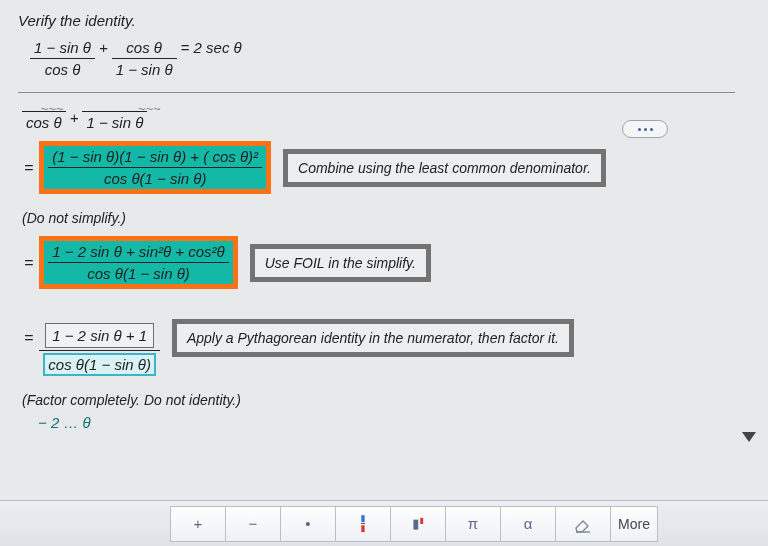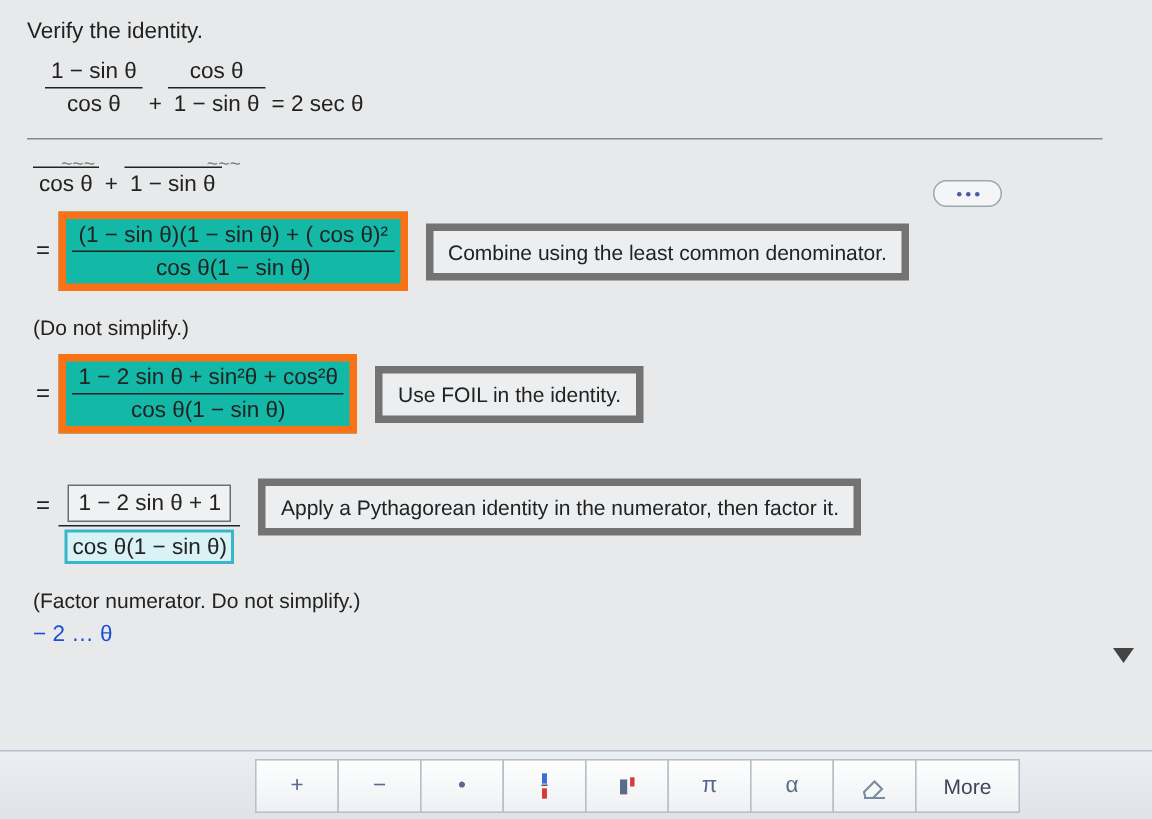--- a/index.html
+++ b/index.html
@@ -12,35 +12,36 @@
     height: 546px;
     overflow: hidden;
     position: relative;
     color: #222;
   }
   .content {
     padding: 12px 18px 0 18px;
     height: 496px;
     overflow: hidden;
     position: relative;
+    font-style: italic;
   }
   .title {
     font-size: 15px;
     margin-bottom: 10px;
   }
   .frac {
     display: inline-block;
     text-align: center;
     vertical-align: middle;
     font-size: 15px;
   }
   .frac .num { display:block; padding: 0 4px 2px 4px; }
   .frac .den { display:block; border-top: 1.4px solid #222; padding: 2px 4px 0 4px; }
   .mline { display:inline-block; vertical-align: middle; margin: 0 4px; font-size: 15px; }
-  .eqline { display:flex; align-items:flex-end; flex-wrap: nowrap; }
+  .eqline { display:flex; align-items:flex-start; flex-wrap: nowrap; }
   .hr-long {
     border: none;
     border-top: 1.5px solid #888;
     margin: 14px 0 6px 0;
     width: 98%;
   }
   .dots-pill {
     position: absolute;
     right: 100px;
     top: 120px;
@@ -78,21 +79,21 @@
   }
   .note { font-size: 14px; margin-left: 4px; margin-top: 16px; }
   .step-row { display:flex; align-items:center; margin: 10px 0; }
   .eq-sign { margin: 0 6px; font-size:16px; }
   .highlight-input {
     border: 2px solid #3ab5c9;
     background: #d9f2f6;
     padding: 1px 3px;
     display:inline-block;
   }
-  .cutoff { font-size:15px; color:#1d4ed8; margin-top:6px; margin-left:4px;}
+  .cutoff { font-size:15px; color:#0f766e; margin-top:6px; margin-left:20px;}
   .arrow-down {
     position:absolute;
     right: 12px;
     bottom: 54px;
     width: 0; height: 0;
     border-left: 7px solid transparent;
     border-right: 7px solid transparent;
     border-top: 10px solid #444;
     cursor:pointer;
   }
@@ -115,21 +116,21 @@
     background: linear-gradient(#fefefe,#eef1f4);
     display:flex;
     align-items:center;
     justify-content:center;
     font-size: 15px;
     color:#5b6a8a;
     cursor:pointer;
     margin-left:-1px;
   }
   .tbtn:first-child{margin-left:0;}
-  .tbtn.more { width: 70px; font-size:14px; color:#445; }
+  .tbtn.more { width: 48px; font-size:14px; color:#445; }
   .tiny-frac {
     display:inline-block; text-align:center; line-height:1;
   }
   .tiny-frac .n{display:block;font-size:9px;color:#3a6dd8;}
   .tiny-frac .d{display:block;font-size:9px;color:#d83a3a;border-top:1px solid #555;}
   .pow-icon { font-size:13px; }
   .pow-icon sup{font-size:8px;color:#d83a3a;}
   
   .partial-top {
     height: 14px;
@@ -198,34 +199,34 @@
   <div class="note">(Do not simplify.)</div>
 
   <div class="step-row">
     <span class="eq-sign">=</span>
     <span class="boxed-frac">
       <span class="frac">
         <span class="num">1 − 2 sin θ + sin²θ + cos²θ</span>
         <span class="den">cos θ(1 − sin θ)</span>
       </span>
     </span>
-    <span class="hint-box">Use FOIL in the identity.</span>
+    <span class="hint-box">Use FOIL in the simplify.</span>
   </div>
 
   <div class="step-row">
     <span class="eq-sign">=</span>
     <span style="display:inline-block;margin-top:24px;">
       <span class="frac">
         <span class="num"><span class="boxed">1 − 2 sin θ + 1</span></span>
         <span class="den"><span class="highlight-input">cos θ(1 − sin θ)</span></span>
       </span>
     </span>
     <span class="hint-box">Apply a Pythagorean identity in the numerator, then factor it.</span>
   </div>
-  <div class="note">(Factor numerator. Do not simplify.)</div>
+  <div class="note">(Factor completely. Do not identity.)</div>
 
   <div class="cutoff">− 2 …  θ</div>
 
   <div class="arrow-down"></div>
 </div>
 
 <div class="toolbar">
   <div class="tbtn">+</div>
   <div class="tbtn">−</div>
   <div class="tbtn">•</div>

